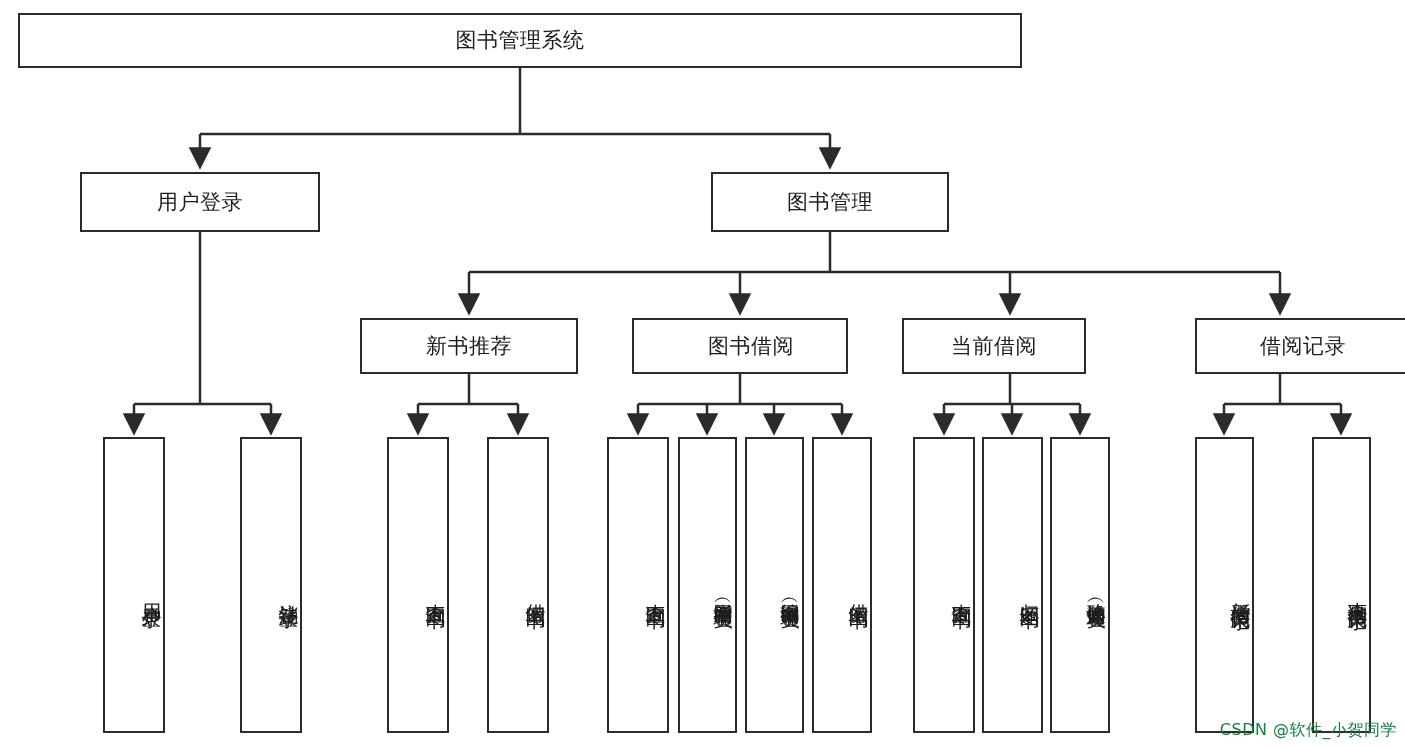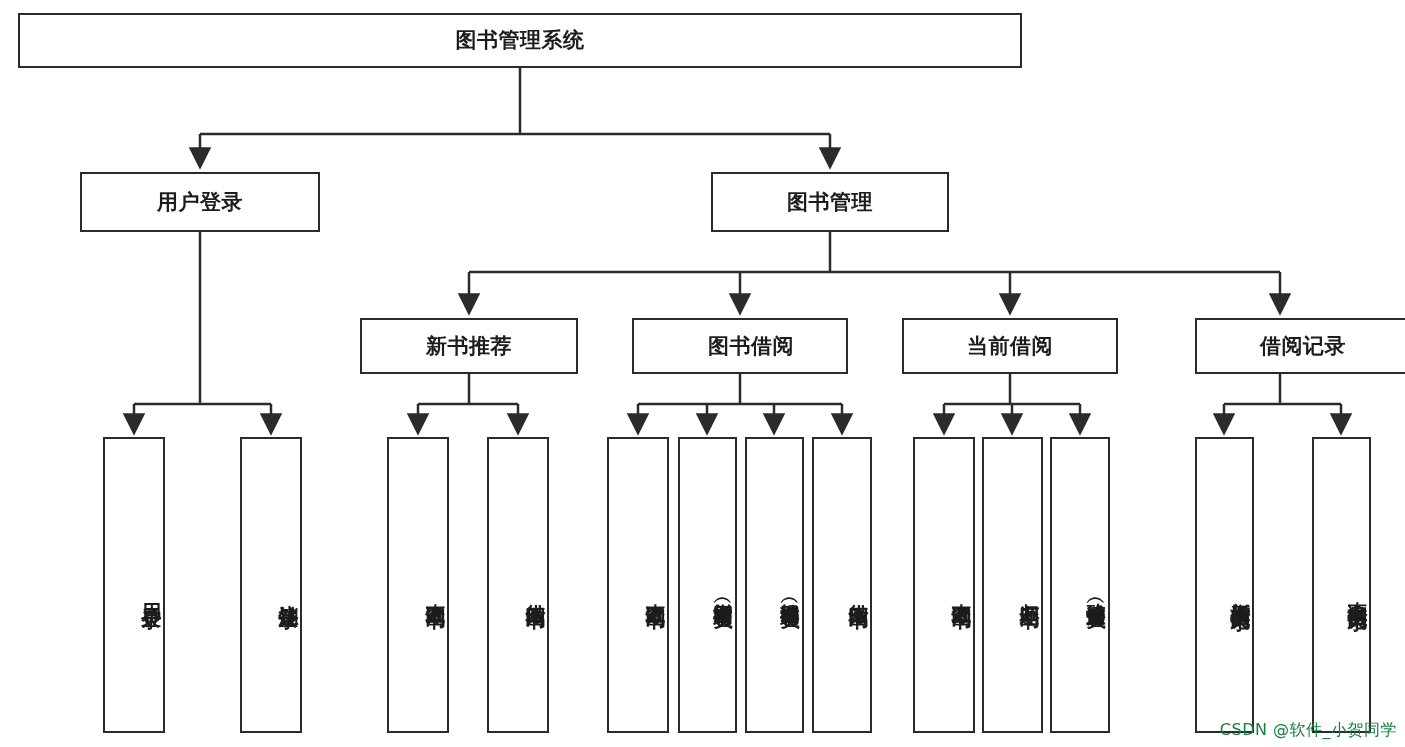--- a/index.html
+++ b/index.html
@@ -29,21 +29,20 @@
     position: absolute;
     box-sizing: border-box;
     border: 2.5px solid #2b2b2b;
     background: #ffffff;
     display: flex;
     align-items: center;
     justify-content: center;
     color: #1c1c1c;
     line-height: 1.18;
     text-align: center;
-    font-weight: bold;
   }
   .node.horiz {
     font-size: 21px;
     letter-spacing: 0.5px;
   }
   .node.vert {
     font-size: 20px;
     writing-mode: vertical-rl;
     text-orientation: upright;
     letter-spacing: 2px;
@@ -121,21 +120,21 @@
     </g>
   </svg>
 
   <div class="node horiz" style="left: 18px; top: 13px; width: 1004px; height: 55px;">图书管理系统</div>
 
   <div class="node horiz" style="left: 80px; top: 172px; width: 240px; height: 60px;">用户登录</div>
   <div class="node horiz" style="left: 711px; top: 172px; width: 238px; height: 60px;">图书管理</div>
 
   <div class="node horiz" style="left: 360px; top: 318px; width: 218px; height: 56px;">新书推荐</div>
   <div class="node horiz" style="left: 632px; top: 318px; width: 216px; height: 56px; padding-left: 22px;">图书借阅</div>
-  <div class="node horiz" style="left: 902px; top: 318px; width: 216px; height: 56px;">当前借阅</div>
+  <div class="node horiz" style="left: 902px; top: 318px; width: 184px; height: 56px;">当前借阅</div>
   <div class="node horiz" style="left: 1172px; top: 318px; width: 216px; height: 56px; margin-left: 23px;">借阅记录</div>
 
   <div class="node vert" style="left: 103px; top: 437px; width: 62px; height: 296px;">用户登录</div>
   <div class="node vert" style="left: 240px; top: 437px; width: 62px; height: 296px;">注销登录</div>
   <div class="node vert" style="left: 387px; top: 437px; width: 62px; height: 296px;">查询图书</div>
   <div class="node vert" style="left: 487px; top: 437px; width: 62px; height: 296px;">借阅图书</div>
   <div class="node vert" style="left: 607px; top: 437px; width: 62px; height: 296px;">查询图书</div>
   <div class="node vert tall" style="left: 678px; top: 437px; width: 59px; height: 296px;">新增图书（管理员）</div>
   <div class="node vert tall" style="left: 745px; top: 437px; width: 59px; height: 296px;">编辑图书（管理员）</div>
   <div class="node vert" style="left: 812px; top: 437px; width: 60px; height: 296px;">借阅图书</div>

